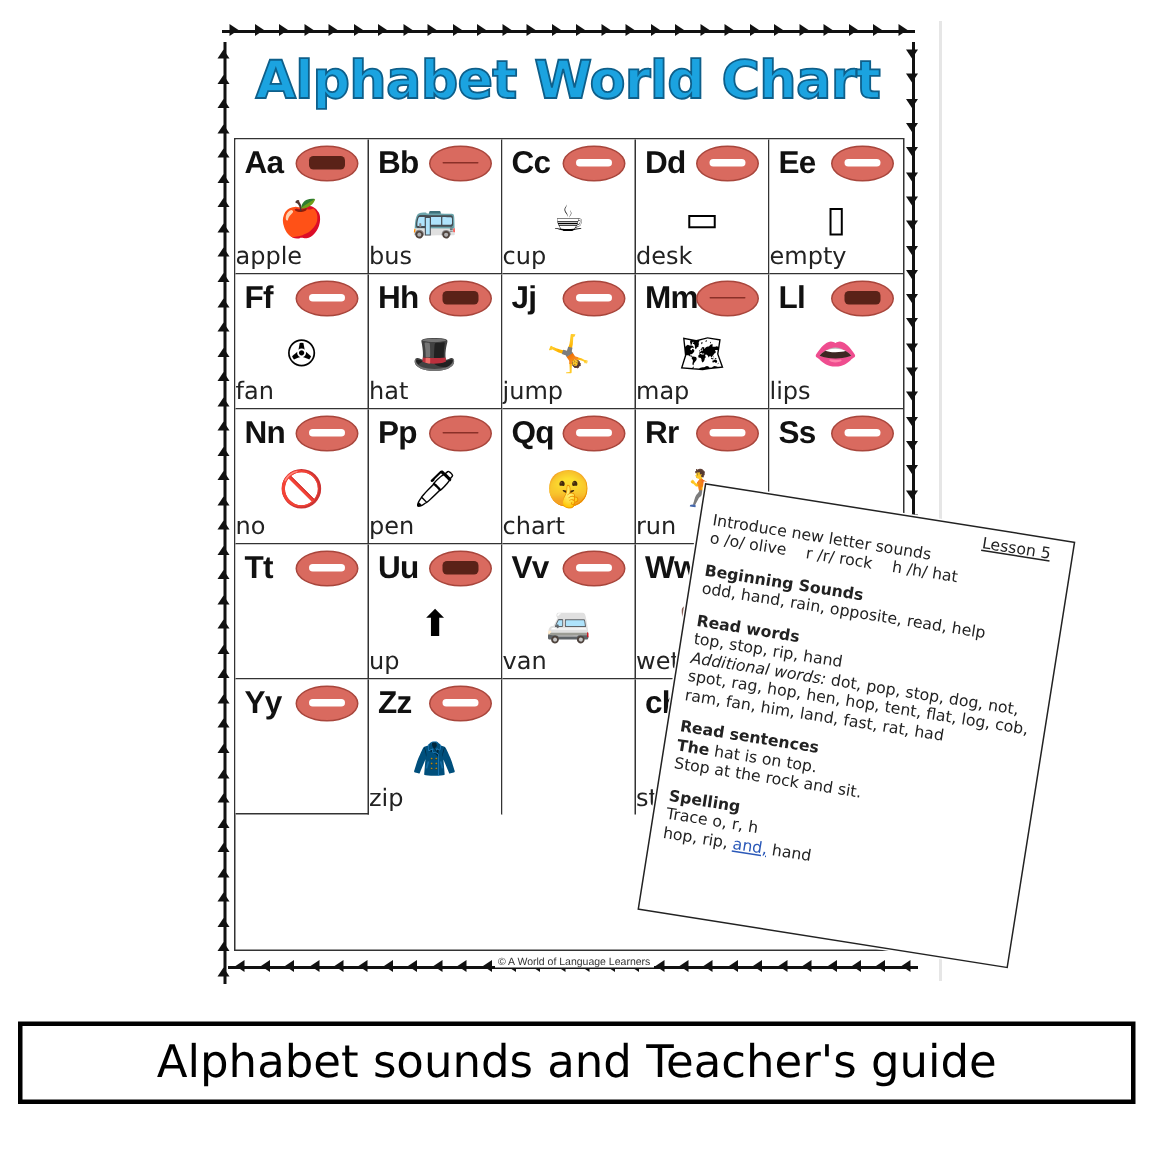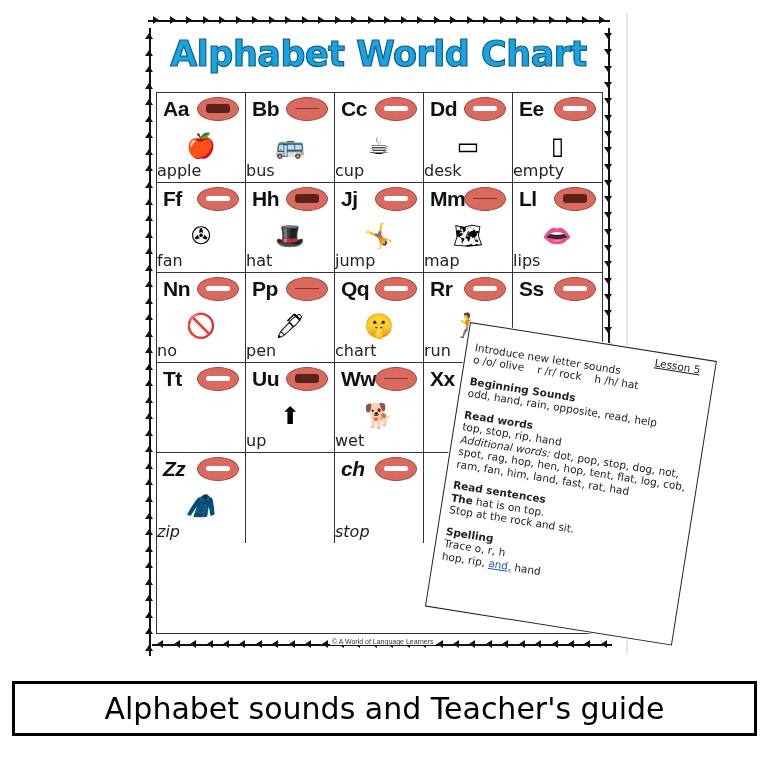--- a/index.html
+++ b/index.html
@@ -10,21 +10,21 @@
   .arrow-row.top { left:148px; top:14px; width:462px; height:12px; border-bottom:2px solid #111; height:6px; }
   .arrow-row.bottom { left:152px; top:644px; width:460px; height:6px; border-top:2px solid #111; }
   .arrow-col { position:absolute; width:6px; }
   .arrow-col.left { left:143px; top:28px; height:628px; border-right:2px solid #111; }
   .arrow-col.right { left:608px; top:28px; height:326px; border-left:2px solid #111; }
   .tick { position:absolute; width:0; height:0; }
   .title { position:absolute; left:156px; top:34px; width:445px; text-align:center; font-family:"DejaVu Sans", sans-serif; font-weight:bold; font-size:35px; color:#1ba3e0; letter-spacing:-0.5px; -webkit-text-stroke:1.2px #0e5f8a; }
   .grid { position:absolute; left:156px; top:92px; display:grid; grid-template-columns:repeat(5, 89px); grid-template-rows:repeat(6, 90px); border:1.5px solid #333; }
   .cell { position:relative; border-right:1.5px solid #333; border-bottom:1.5px solid #333; background:#fff; box-sizing:border-box; overflow:hidden; }
   .cell:nth-child(5n) { border-right:none; }
-  .cell.lastrow { border-bottom:none;font-style:italic; }
+  .cell.lastrow { border-bottom:none; }
   .letter { position:absolute; left:6px; top:4px; font-family:"Liberation Sans", sans-serif; font-size:21px; font-weight:bold; color:#111; letter-spacing:-0.5px; }
   .mouth { position:absolute; right:6px; top:4px; width:40px; height:22px; border-radius:50%; background:#d96a5f; border:1px solid #a8463c; }
   .mouth::after { content:""; position:absolute; left:8px; right:8px; top:8px; height:5px; background:#fff; border-radius:3px; }
   .mouth.closed::after { height:1px; top:10px; background:#8a3028; }
   .mouth.open::after { background:#5a2218; height:9px; top:6px; }
   .pic { position:absolute; left:50%; top:38px; transform:translateX(-50%); width:34px; height:30px; display:flex; align-items:center; justify-content:center; font-size:24px; }
   .word { position:absolute; left:0; right:0; bottom:2px; text-align:left; font-family:"DejaVu Sans", sans-serif; font-size:16px; color:#222; }
   .credit { position:absolute; left:330px; top:638px; font-family:"Liberation Sans", sans-serif; font-size:7px; color:#333; background:#fff; padding:0 2px; }
   .lesson { position:absolute; left:470px; top:322px; width:250px; height:288px; background:#fff; border:1.5px solid #222; transform-origin:0 0; transform:rotate(9deg); box-shadow:0 0 0 1px #fff; font-family:"DejaVu Sans", sans-serif; color:#222; font-size:10.5px; line-height:12.5px; padding:4px 8px; box-sizing:border-box; }
   .lesson .l-title { text-align:right; text-decoration:underline; font-size:10.5px; padding-right:6px; }
@@ -257,20 +257,26 @@
       <div class="letter">Tt</div>
       <div class="mouth "></div>
     </div>
     <div class="cell">
       <div class="letter">Uu</div>
       <div class="mouth open"></div>
       <div class="pic">⬆</div>
       <div class="word">up</div>
     </div>
     <div class="cell">
+      <div class="letter">Vv</div>
+      <div class="mouth "></div>
+      <div class="pic">🚐</div>
+      <div class="word">van</div>
+    </div>
+    <div class="cell">
       <div class="letter">Ww</div>
       <div class="mouth closed"></div>
       <div class="pic">🐕</div>
       <div class="word">wet</div>
     </div>
     <div class="cell">
       <div class="letter">Xx</div>
       <div class="mouth "></div>
     </div>
     <div class="cell">

